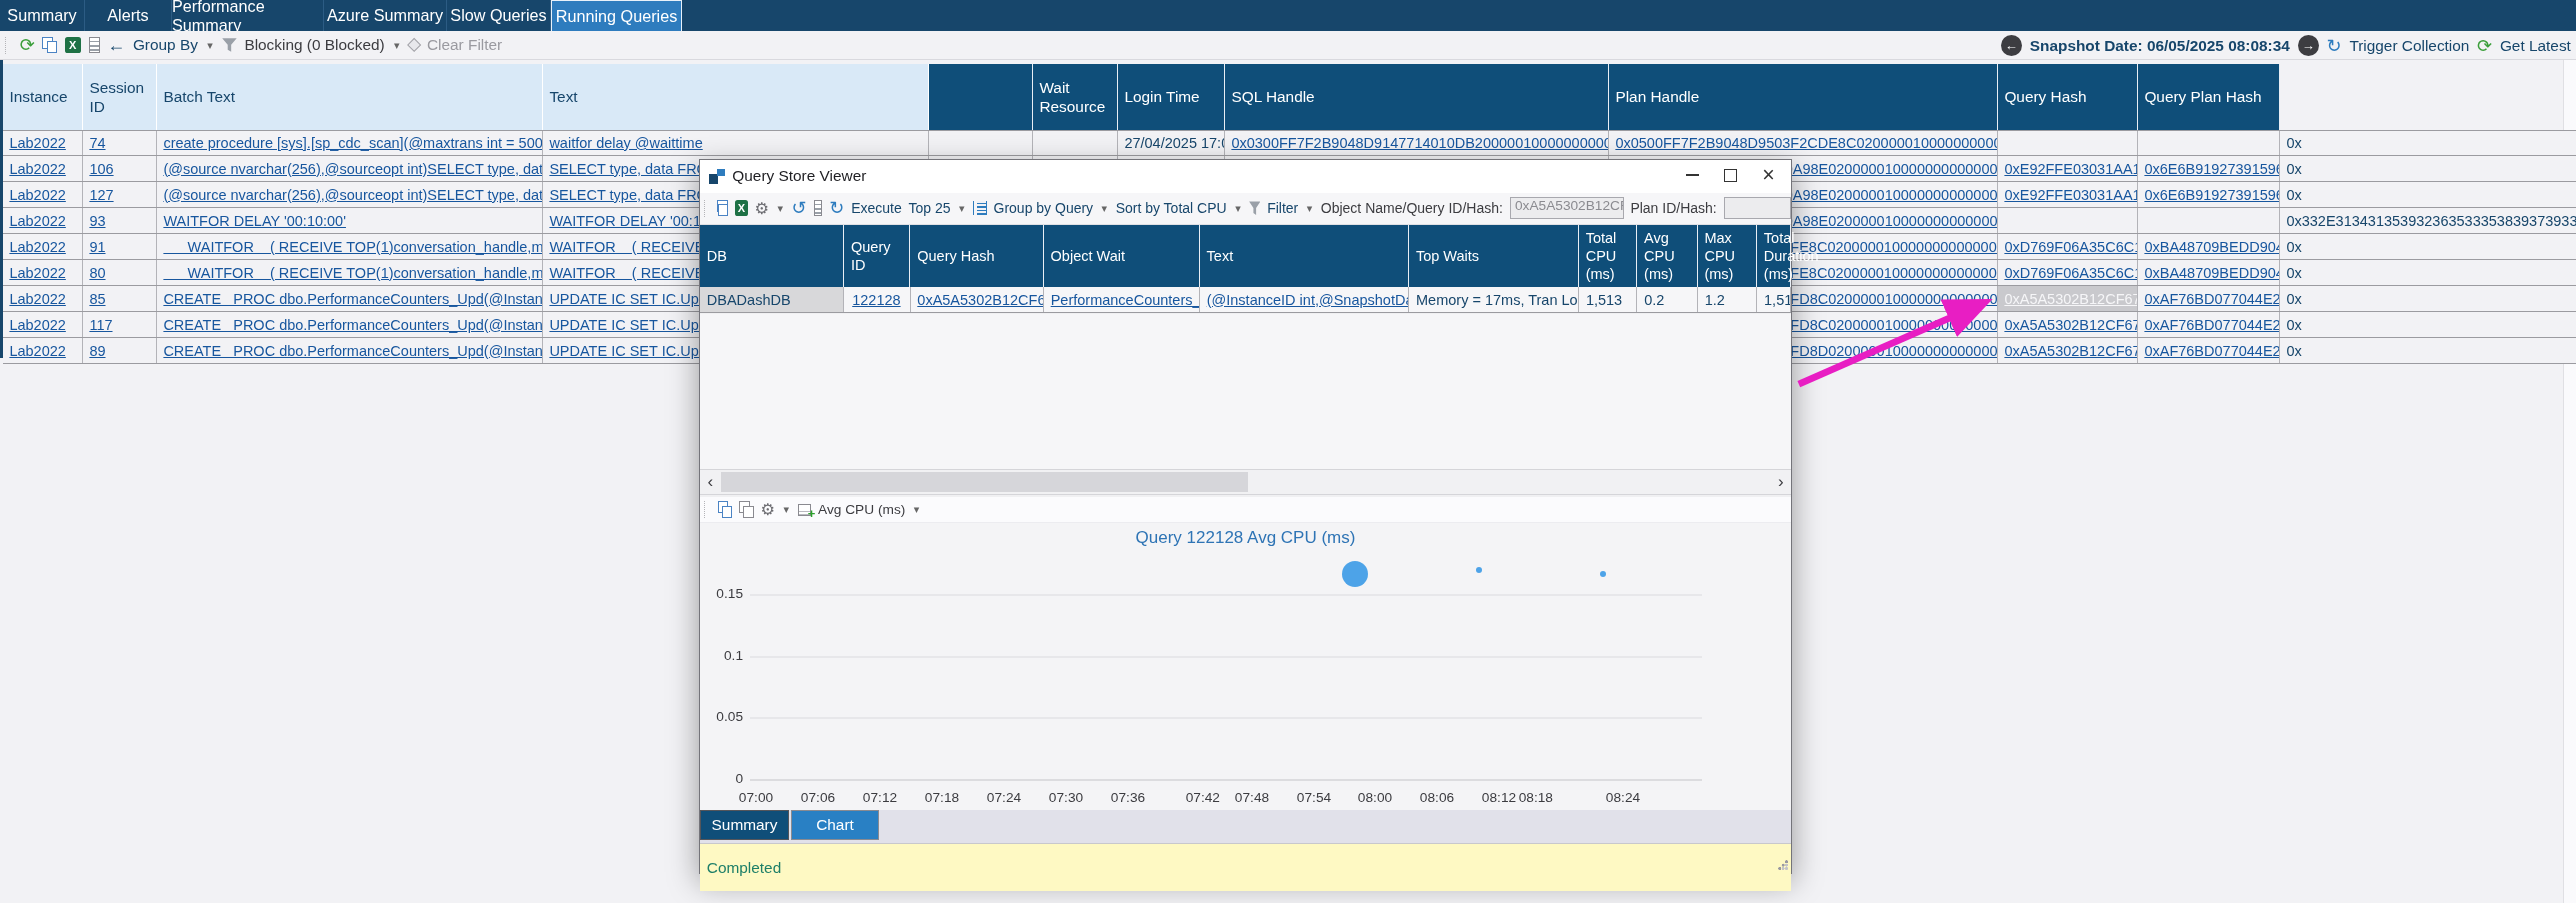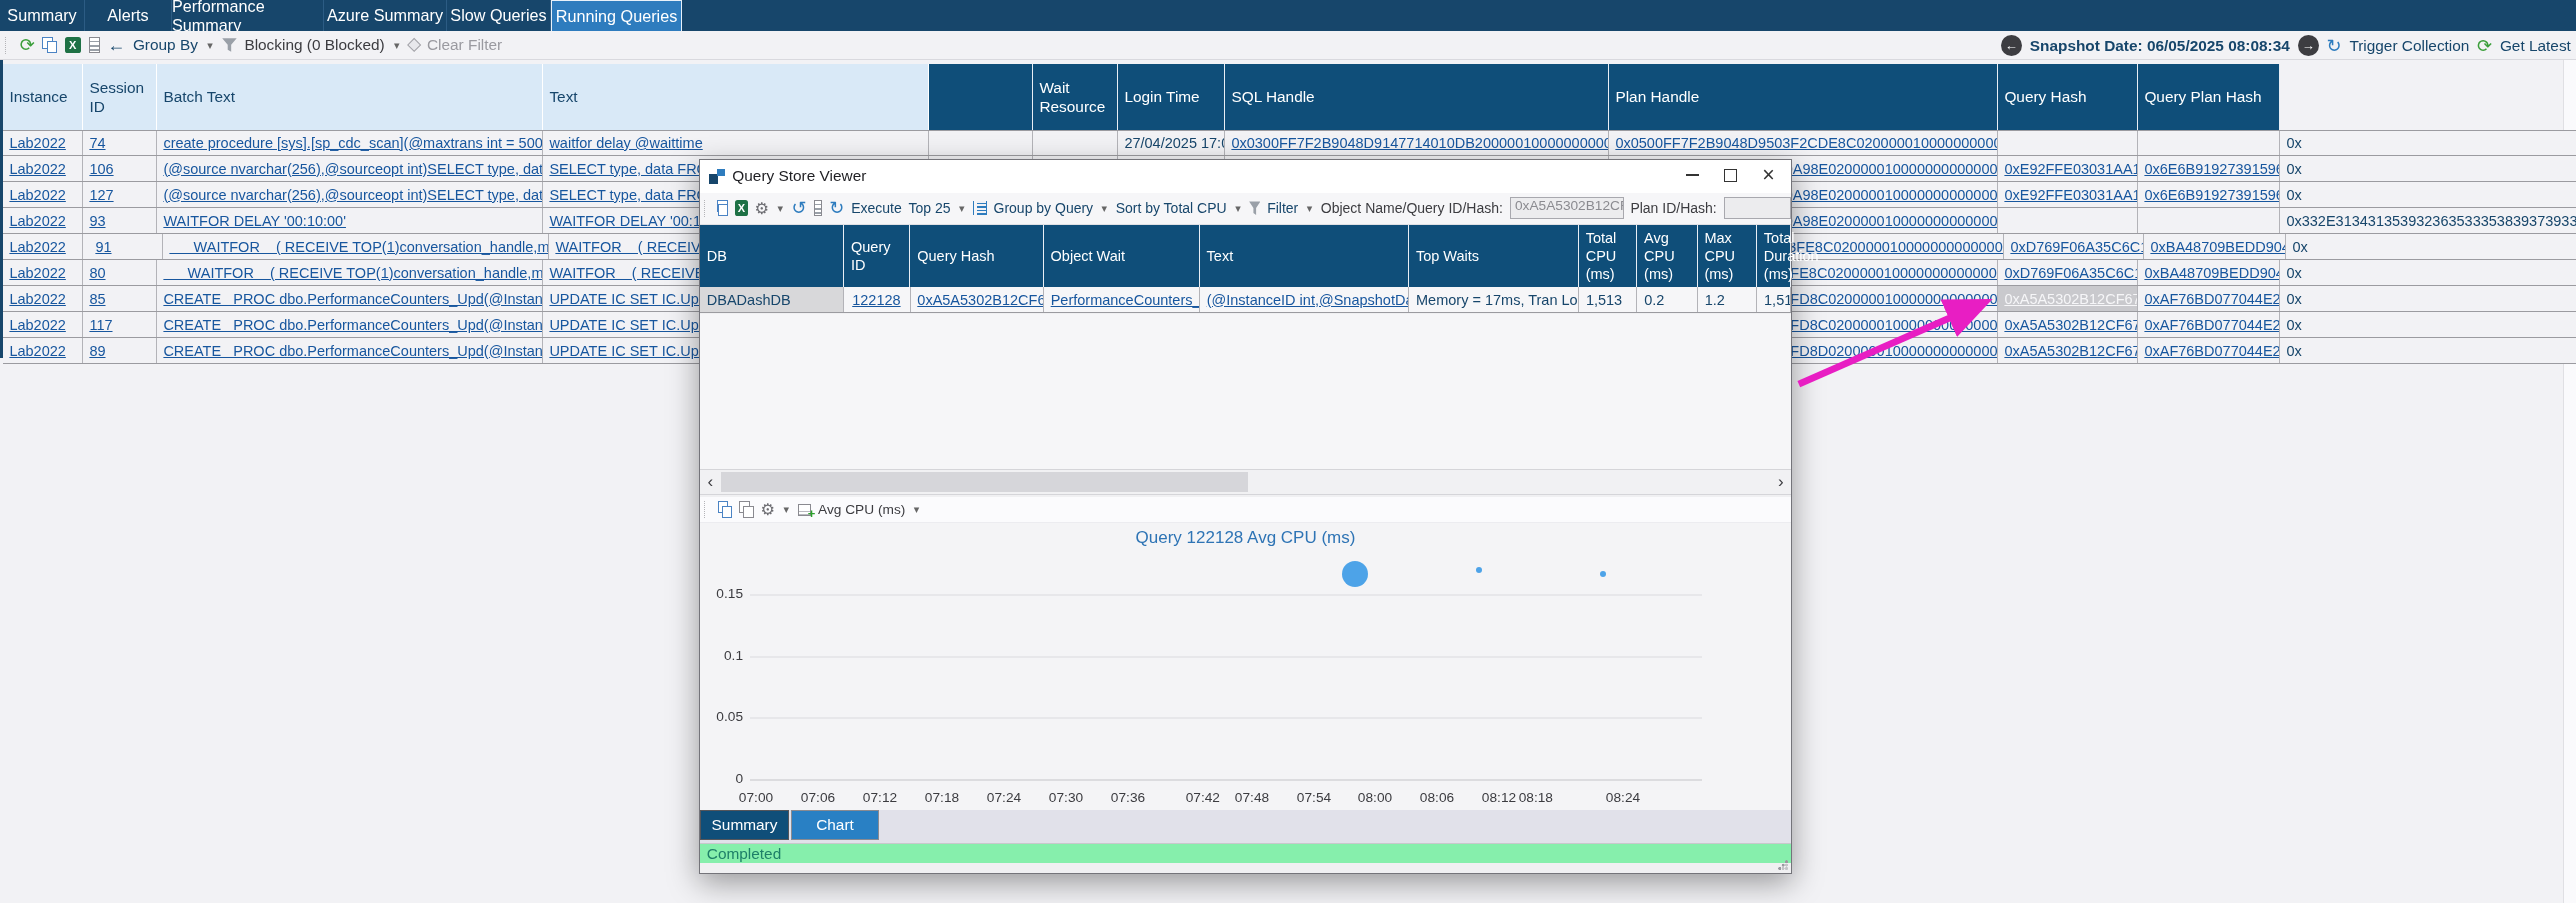--- a/index.html
+++ b/index.html
@@ -117,21 +117,21 @@
   .gridline.zero { background:#dcdcdf; }
   .ylab { position:absolute; width:43px; text-align:right; font-size:13.7px; color:#3c3c40; }
   .xlab { position:absolute; width:60px; text-align:center; font-size:13.7px; color:#3c3c40; }
   .pt { position:absolute; border-radius:50%; background:#4da3e8; }
 
   .ptabs { position:absolute; left:0; top:650px; width:100%; height:33px; background:#e1e1ea; }
   .ptab { position:absolute; top:0; height:30px; display:flex; align-items:center; justify-content:center;
           color:#fff; font-size:15.4px; border:0.9px solid #55555a; }
   .ptab.summary { left:0; width:89px; background:#0f4e79; }
   .ptab.chart { left:91px; width:88px; background:#2980c4; border-color:#8a8a90; }
-  .pstatus { position:absolute; left:0; top:683px; width:100%; height:20px; background:#86efac;
+  .pstatus { position:absolute; left:0; top:683px; width:100%; height:48px; background:#fef9c3;
              border-top:0.9px solid #c8c8cc; display:flex; align-items:center; padding-left:6.8px; }
   .pstatus span { color:#1e7f68; font-size:15.4px; }
   .rgrip { position:absolute; right:2.6px; bottom:2.6px; width:10.3px; height:10.3px;
            background:radial-gradient(circle at 1.7px 8.5px,#9a9aa0 1.3px,transparent 1.7px),
                       radial-gradient(circle at 5.1px 5.1px,#9a9aa0 1.3px,transparent 1.7px),
                       radial-gradient(circle at 8.5px 1.7px,#9a9aa0 1.3px,transparent 1.7px),
                       radial-gradient(circle at 5.1px 8.5px,#c4c4c8 1.3px,transparent 1.7px),
                       radial-gradient(circle at 8.5px 5.1px,#c4c4c8 1.3px,transparent 1.7px),
                       radial-gradient(circle at 8.5px 8.5px,#c4c4c8 1.3px,transparent 1.7px); }
 </style>
@@ -248,21 +248,21 @@
           <div class="tcell" style="width: 85px;"></div>
           <div class="tcell" style="width: 107px;"></div>
           <div class="tcell" style="width: 384px;"></div>
           <div class="tcell" style="width: 389px;"><span class="lnk">0x0500FF7F2B9048D95D0A98E0200000100000000000000000000...</span></div>
           <div class="tcell" style="width: 140px;"></div>
           <div class="tcell" style="width: 142px;"></div>
           <div class="tcell" style="width: 297px;">0x332E313431353932363533353839373933323338</div>
         </div>
         <div class="trow">
           <div class="tcell" style="width: 80px;"><span class="lnk">Lab2022</span></div>
-          <div class="tcell" style="width: 74px; margin-left: 6px;"><span class="lnk">91</span></div>
+          <div class="tcell" style="width: 74px;"><span class="lnk">91</span></div>
           <div class="tcell" style="width: 386px;"><span class="lnk">      WAITFOR    ( RECEIVE TOP(1)conversation_handle,message_bo...</span></div>
           <div class="tcell" style="width: 386px;"><span class="lnk">WAITFOR    ( RECEIVE TOP(1)conversation_handle,message_bo...</span></div>
           <div class="tcell" style="width: 104px;"></div>
           <div class="tcell" style="width: 85px;"></div>
           <div class="tcell" style="width: 107px;"></div>
           <div class="tcell" style="width: 384px;"></div>
           <div class="tcell" style="width: 389px;"><span class="lnk">0x0500FF7F2B9048D9503FE8C0200000100000000000000000000...</span></div>
           <div class="tcell" style="width: 140px;"><span class="lnk">0xD769F06A35C6C17D</span></div>
           <div class="tcell" style="width: 142px;"><span class="lnk">0xBA48709BEDD904B9</span></div>
           <div class="tcell" style="width: 297px;">0x</div>

